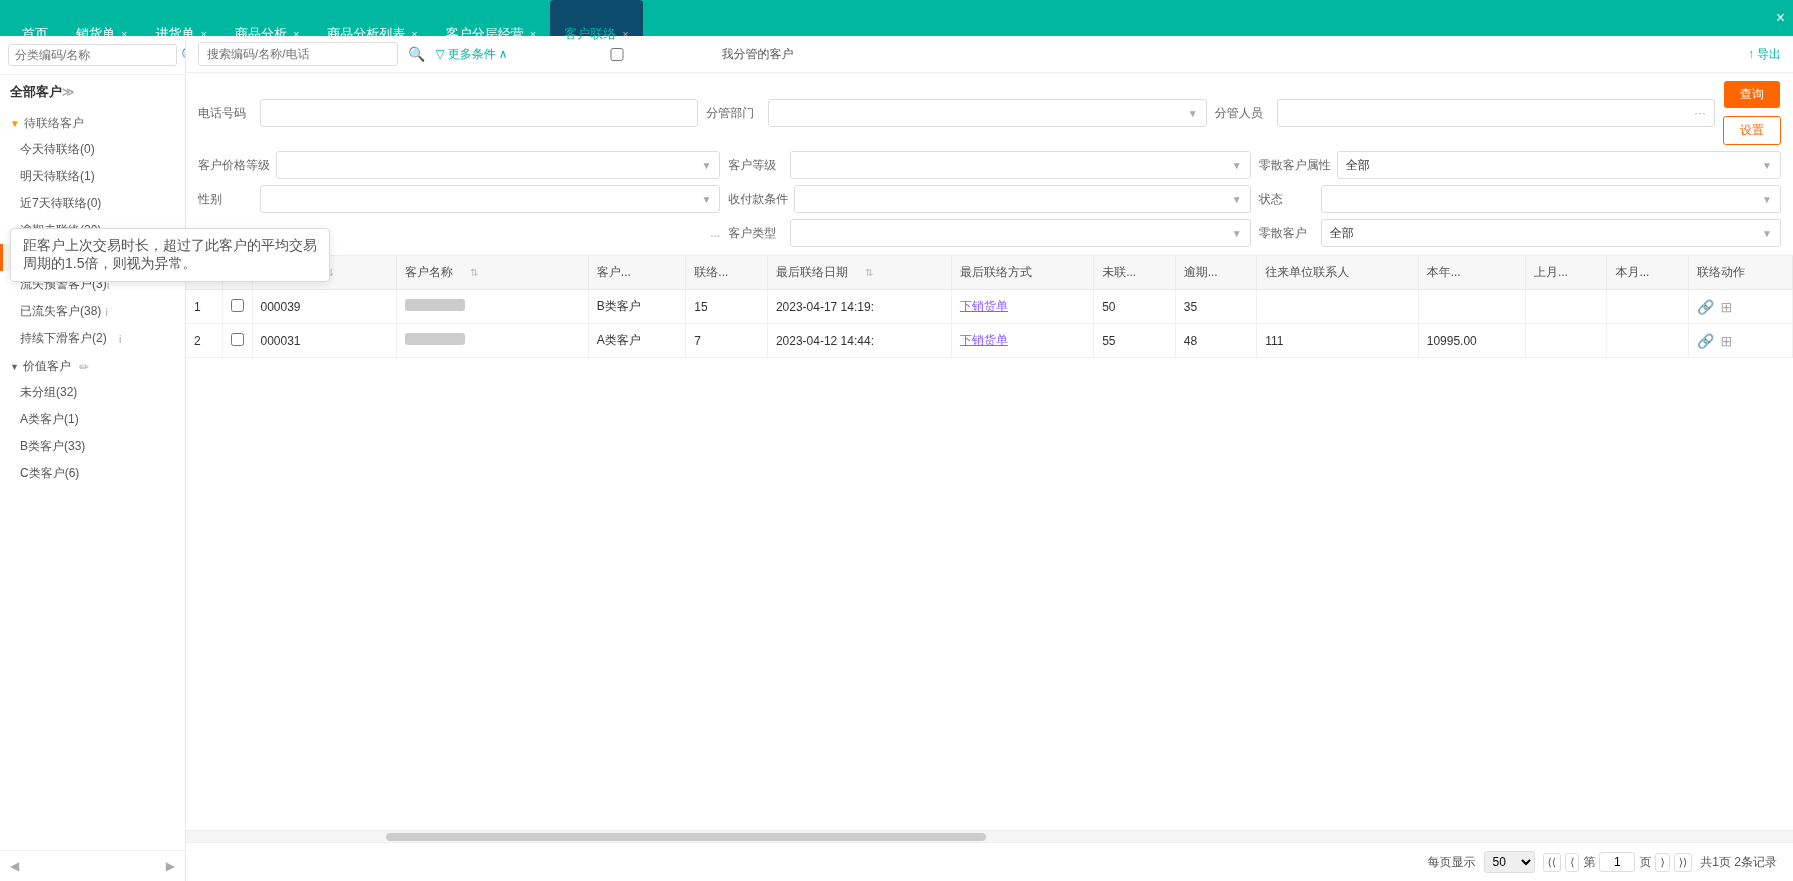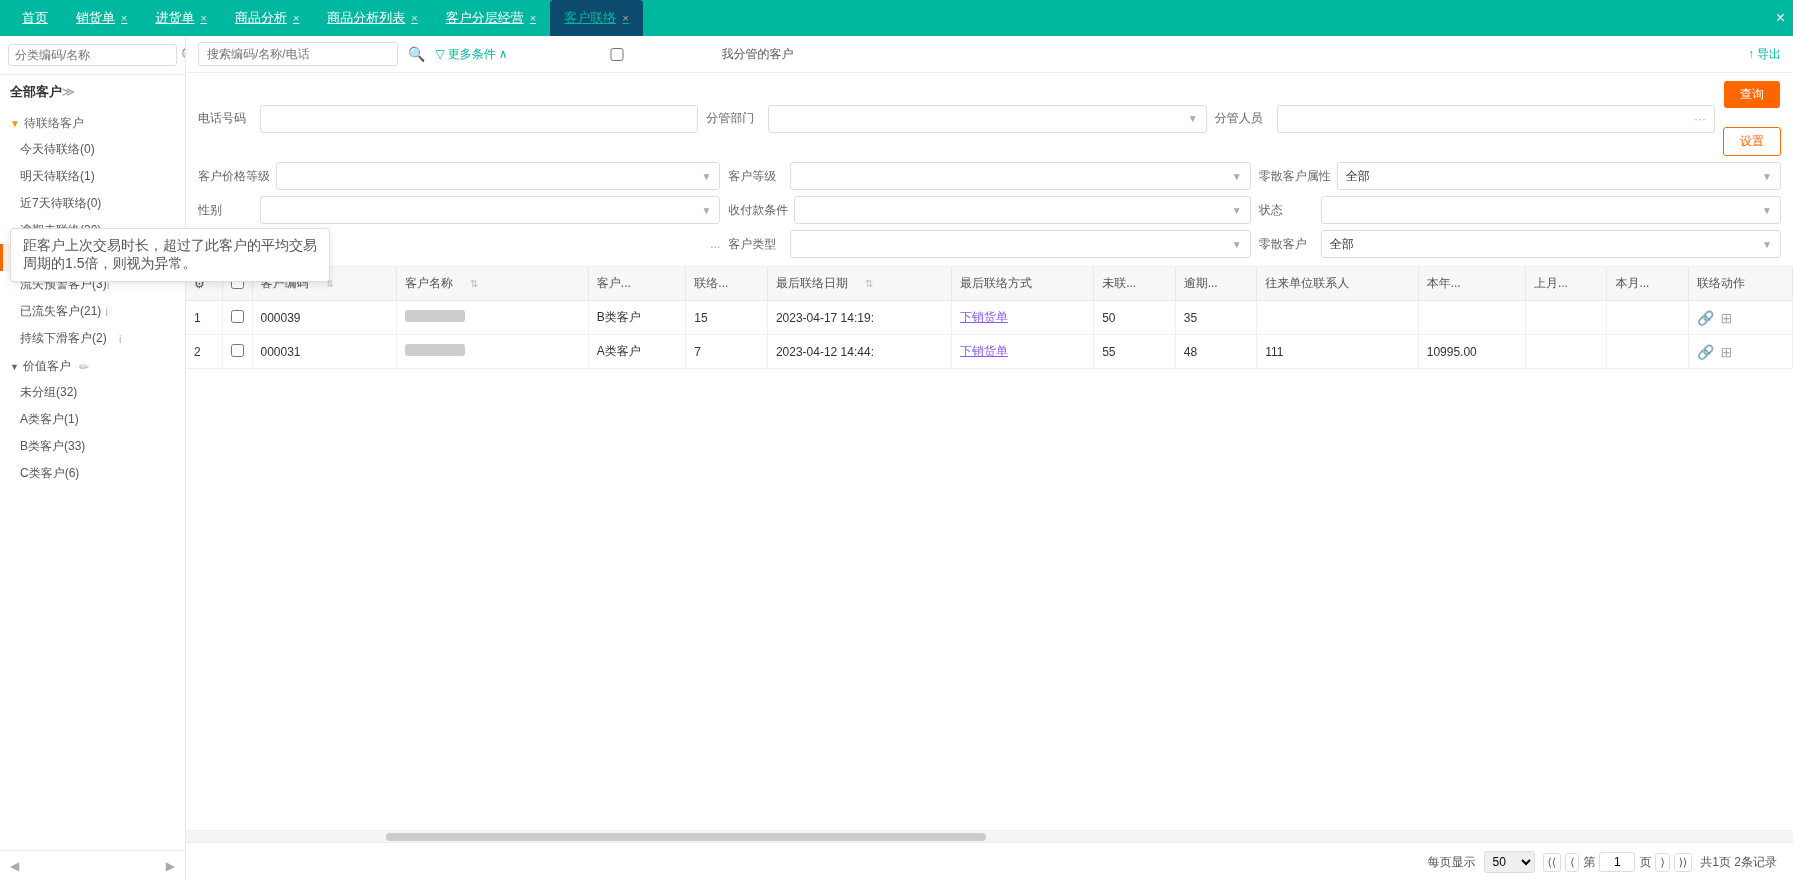--- a/index.html
+++ b/index.html
@@ -8,30 +8,29 @@
     
     .top-nav {
       background: #00b8a0;
       height: 36px;
       display: flex;
       align-items: center;
       padding: 0 8px;
       position: relative;
     }
     .top-nav .nav-tab {
-      padding: 0 14px;
+      padding: 16px 14px;
       height: 36px;
       line-height: 36px;
       color: #fff;
       cursor: pointer;
       font-size: 13px;
       white-space: nowrap;
       display: flex;
       gap: 4px;
-      text-decoration: underline;
     }
     .top-nav .nav-tab.active {
       background: #0c4a6e;
       color: #00b8a0;
       border-radius: 4px 4px 0 0;
     }
     .top-nav .nav-tab .close-x {
       font-size: 11px;
       color: rgba(255,255,255,0.8);
       margin-left: 2px;
@@ -260,21 +259,21 @@
       cursor: pointer;
     }
     .settings-btn {
       background: #fff;
       color: #f60;
       border: 1px solid #f60;
       border-radius: 3px;
       padding: 5px 16px;
       font-size: 12px;
       cursor: pointer;
-      margin-top: 15px;
+      margin-top: 4px;
     }
     .btn-group {
       display: flex;
       flex-direction: column;
       gap: 4px;
       align-items: center;
     }
     .ellipsis-btn {
       color: #aaa;
       cursor: pointer;
@@ -479,21 +478,21 @@
 
       <div class="sidebar-item active" style="padding-left:10px; display:flex; align-items:center; gap:4px;">
         <span>回购异常客户(2)</span>
         <span style="color:#aaa; font-size:11px;">ℹ</span>
       </div>
       <div class="sidebar-item" style="display:flex; align-items:center; gap:0;">
         <span>流失预警客户(3)</span>
         <span style="color:#aaa; font-size:11px;">ℹ</span>
       </div>
       <div class="sidebar-item" style="display:flex; align-items:center; gap:4px;">
-        <span>已流失客户(21)</span>
+        <span>已流失客户(38)</span>
         <span style="color:#aaa; font-size:11px;">ℹ</span>
       </div>
       <div class="sidebar-item" style="display:flex; align-items:center; gap:12px;">
         <span>持续下滑客户(2)</span>
         <span style="color:#aaa; font-size:11px;">ℹ</span>
       </div>
 
       <div class="sidebar-group-title">
         <span class="tri">▼</span>
         <span>价值客户</span>

